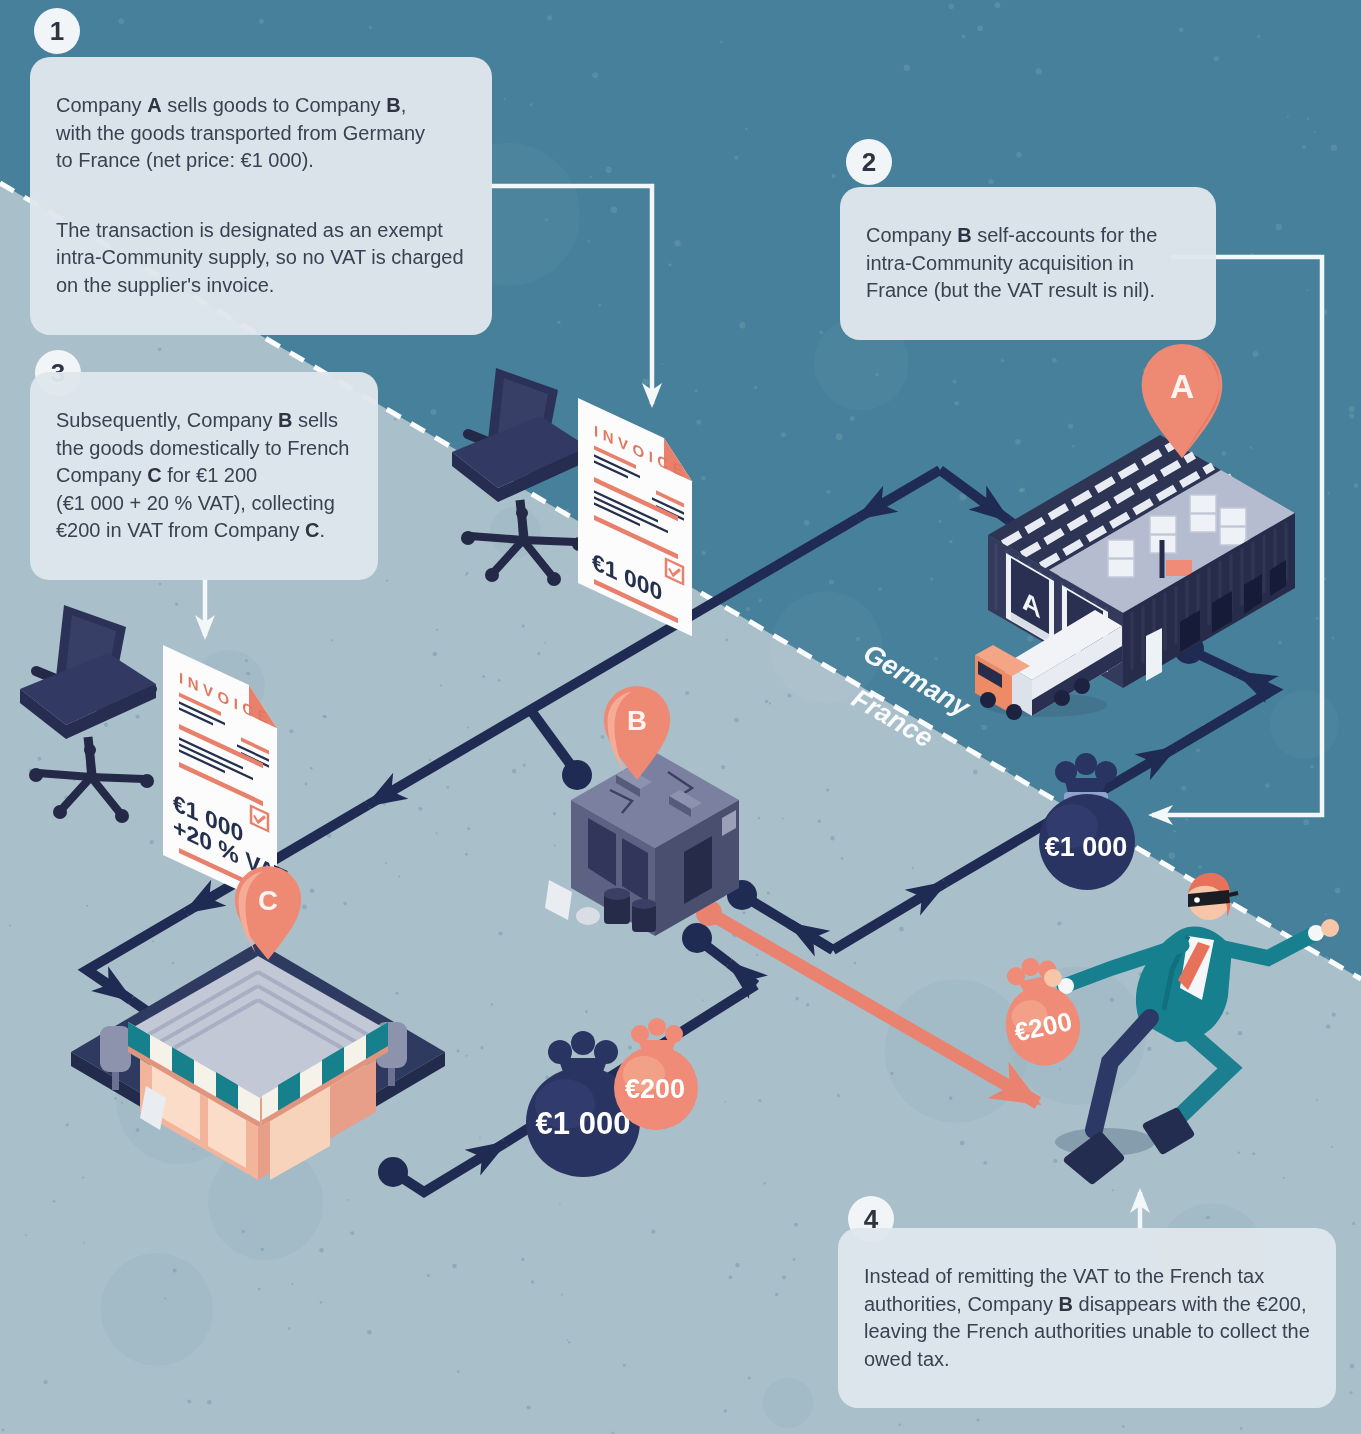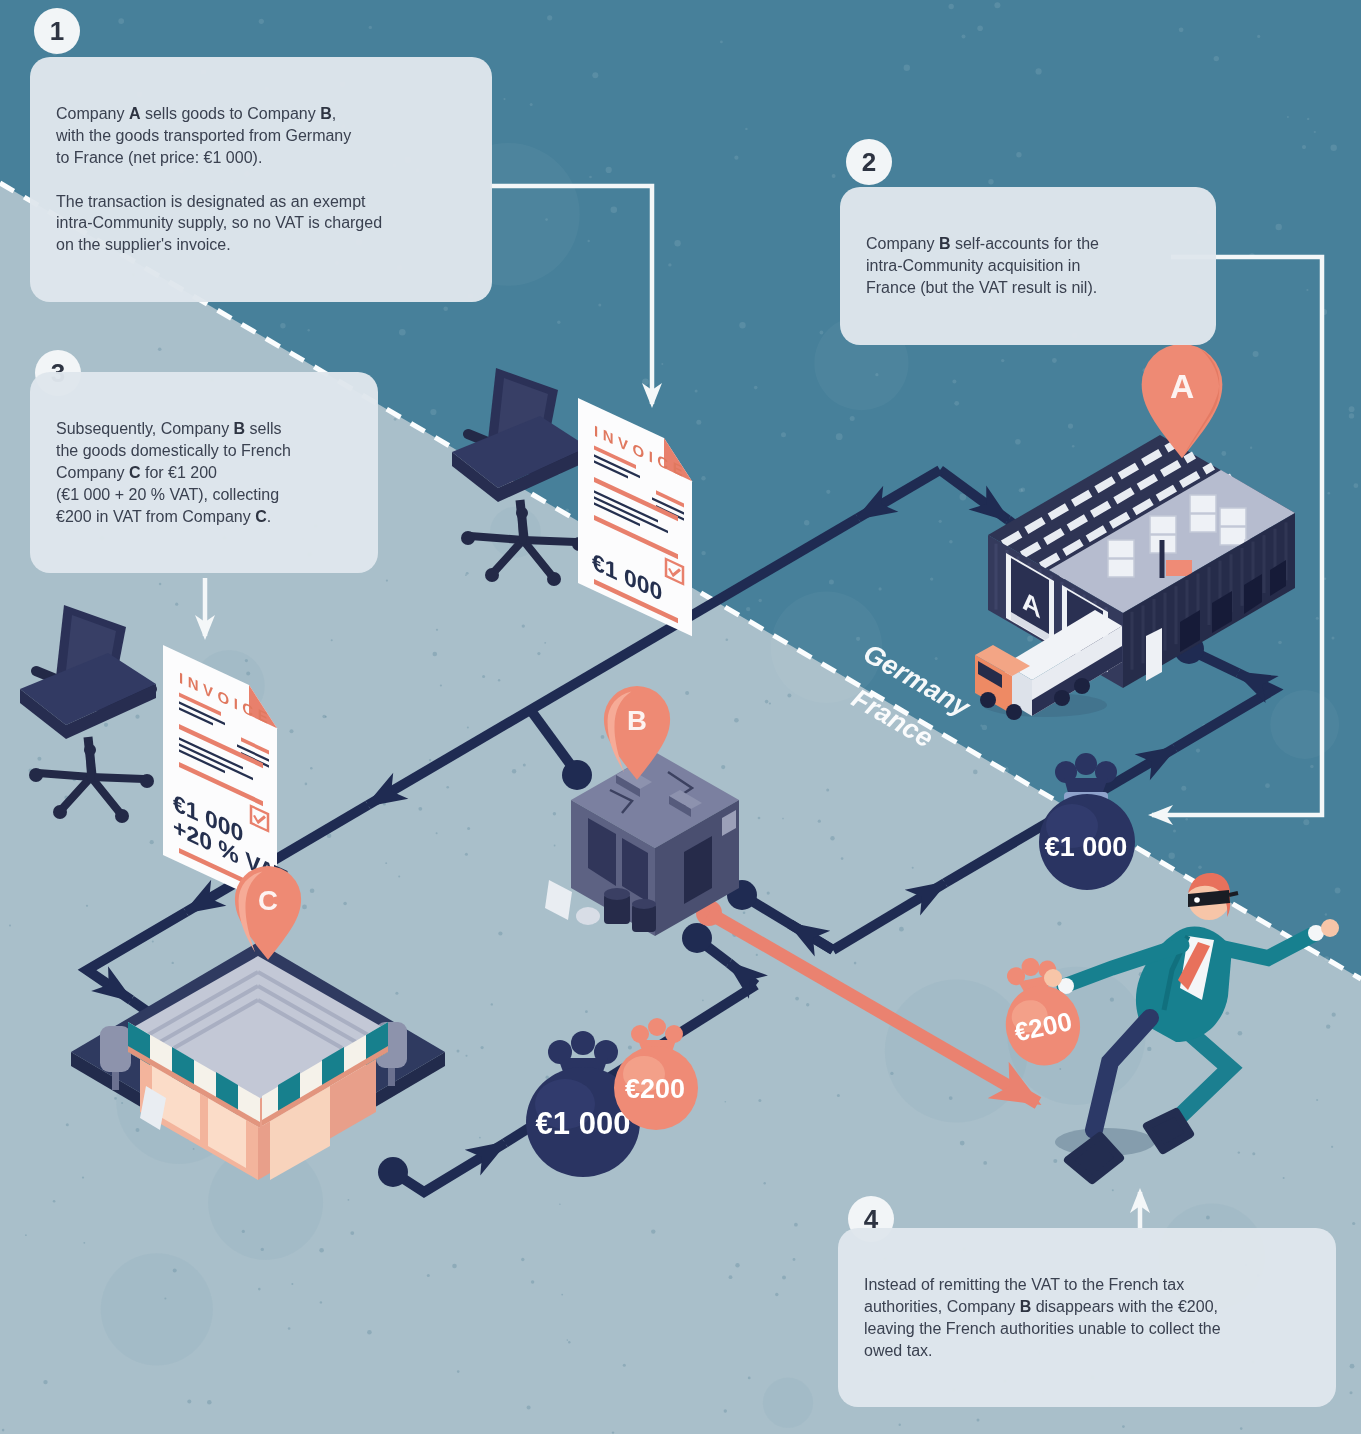--- a/index.html
+++ b/index.html
@@ -1,23 +1,23 @@
 <!DOCTYPE html>
 <html><head>
 <meta charset="utf-8">
 <style>
   html,body{margin:0;padding:0;background:#22303e;}
   #stage{position:relative;width:1361px;height:1434px;overflow:hidden;
          font-family:"Liberation Sans",sans-serif;}
   #scene{position:absolute;left:0;top:0;}
   .step-box{position:absolute;background:rgba(223,230,236,.97);border-radius:20px;
-            padding:24px 26px;color:#3a4150;font-size:16px;line-height:1.37;
+            padding:8px 26px;color:#3a4150;font-size:20px;line-height:1.37;
             white-space:pre-line;box-sizing:border-box;}
   .step-box p{margin:0;}
-  .step-box p + p{margin-top:0;}
+  .step-box p + p{margin-top:15px;}
   .step-box b{color:#2e3442;}
   .step-badge{position:absolute;width:46px;height:46px;border-radius:50%;
               background:#f2f5f7;color:#2e3442;font-size:26px;font-weight:bold;
               display:flex;align-items:center;justify-content:center;}
   svg text{font-family:"Liberation Sans",sans-serif;}
   .inv-title{fill:#e0785f;font-weight:bold;font-size:15px;letter-spacing:4.5px;}
   .inv-amt{fill:#25304f;font-weight:bold;font-size:23px;}
   .bag-label{fill:#ffffff;font-weight:bold;text-anchor:middle;}
   .pin-letter{fill:#ffffff;font-weight:bold;font-size:30px;text-anchor:middle;opacity:.9;}
   .border-label{fill:#ffffff;font-weight:bold;font-style:italic;font-size:27px;
@@ -874,21 +874,21 @@
 </div>
 
 <div class="step-badge" style="left:846px;top:139px;">2</div>
 <div class="step-box" style="left:840px;top:187px;width:376px;">
   <p>Company <b>B</b> self-accounts for the
 intra-Community acquisition in
 France (but the VAT result is nil).</p>
 </div>
 
 <div class="step-badge" style="left:35px;top:350px;">3</div>
-<div class="step-box" style="left:30px;top:372px;width:348px;">
+<div class="step-box" style="left:30px;top:372px;width:348px;border-radius:19px;">
   <p>Subsequently, Company <b>B</b> sells
 the goods domestically to French
 Company <b>C</b> for €1 200
 (€1 000 + 20 % VAT), collecting
 €200 in VAT from Company <b>C</b>.</p>
 </div>
 
 <div class="step-badge" style="left:848px;top:1196px;">4</div>
 <div class="step-box" style="left:838px;top:1228px;width:498px;">
   <p>Instead of remitting the VAT to the French tax

